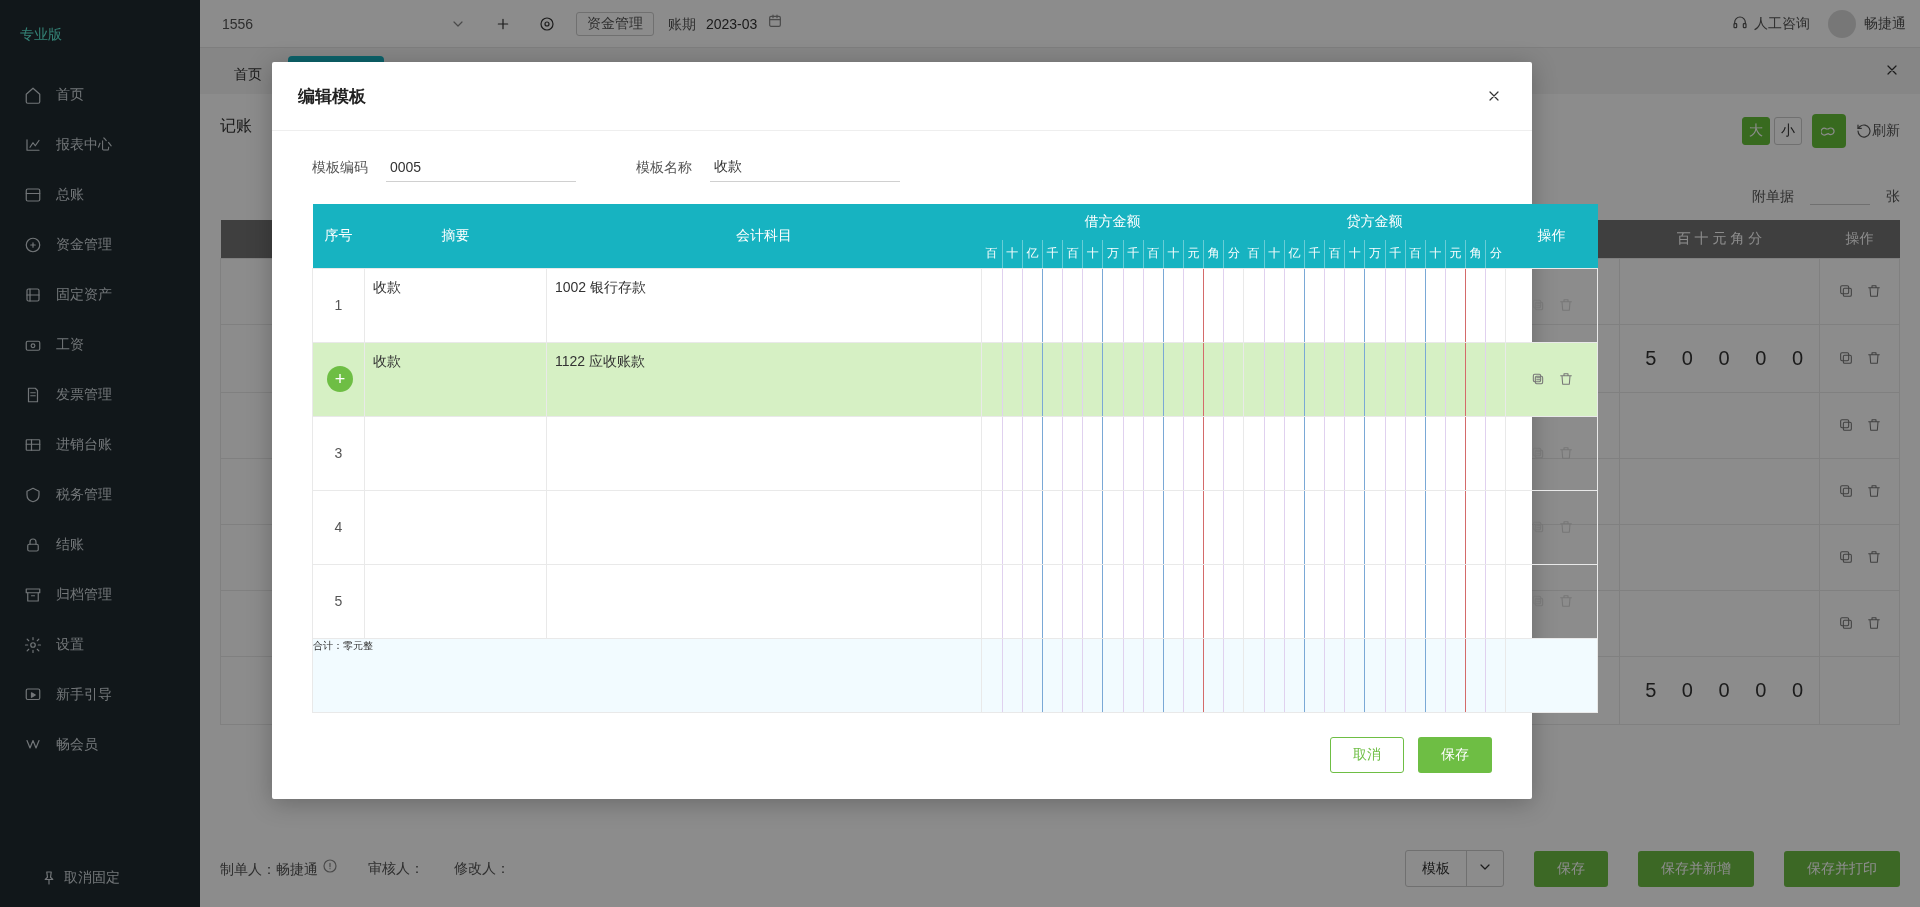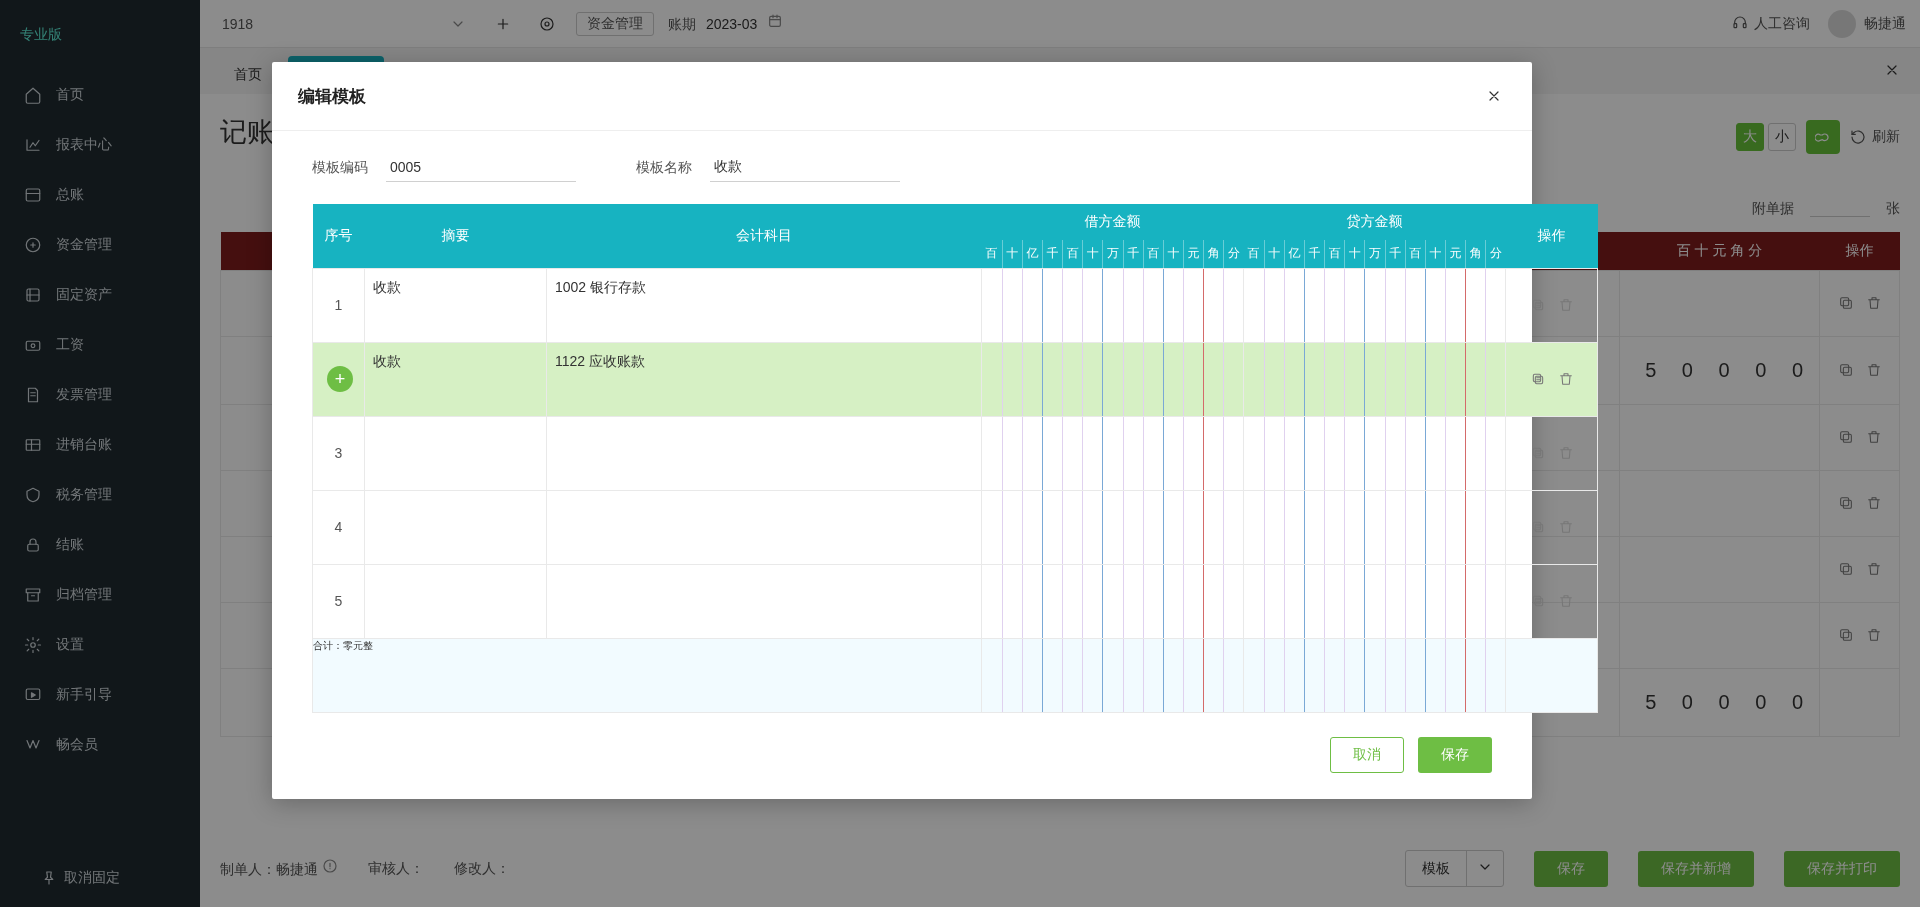--- a/index.html
+++ b/index.html
@@ -24,29 +24,29 @@
 .topbar .spacer{flex:1;}
 .topbar .right{display:flex;align-items:center;gap:18px;color:#555;}
 .avatar{width:28px;height:28px;border-radius:50%;background:#d9d9d9;}
 
 .tabbar{position:absolute;left:200px;top:48px;right:0;height:46px;background:#f5f5f5;display:flex;align-items:flex-end;padding:0 14px;gap:6px;z-index:5;}
 .tab{padding:10px 20px;background:transparent;color:#333;border-radius:4px 4px 0 0;cursor:pointer;}
 .tab.active{background:#17b3c1;color:#fff;}
 .tab-close{position:absolute;right:14px;top:8px;width:28px;height:28px;display:flex;align-items:center;justify-content:center;cursor:pointer;}
 
 .page{position:absolute;left:200px;top:94px;right:0;bottom:0;background:#fff;padding:20px;z-index:5;}
-.page-title{font-size:27px;color:#333;margin-bottom:10px;}
+.page-title{font-size:16px;color:#333;margin-bottom:10px;}
 .page-tools{display:flex;align-items:center;gap:10px;justify-content:flex-end;}
 .sz .b{width:28px;height:28px;border:1px solid #ccc;display:inline-flex;align-items:center;justify-content:center;border-radius:3px;}
 .sz .b.on{background:#67c23a;color:#fff;border-color:#67c23a;}
 .wx{width:34px;height:34px;border-radius:4px;background:#67c23a;display:flex;align-items:center;justify-content:center;}
 .wx svg{stroke:#fff;}
-.refresh{display:flex;align-items:center;gap:6px;color:#555;}
+.refresh{display:flex;align-items:center;gap:0;color:#555;}
 .bg-table{margin-top:14px;width:100%;border-collapse:collapse;}
-.bg-table th{background:#7f1d1d;color:#fff;text-align:center;padding:10px 6px;font-weight:400;}
+.bg-table th{background:#737373;color:#fff;text-align:center;padding:10px 6px;font-weight:400;}
 .bg-table td{border:1px solid #e9e9e9;padding:22px 6px;text-align:right;color:#333;}
 .bg-footer{position:absolute;bottom:20px;left:20px;right:20px;display:flex;align-items:center;gap:30px;}
 .bg-footer .lbl{color:#555;}
 .bg-footer .spacer{flex:1;}
 .btn{padding:8px 22px;border-radius:3px;cursor:pointer;border:1px solid transparent;}
 .btn-green{background:#6ebe44;color:#fff;}
 .btn-outline{border:1px solid #ccc;color:#555;background:#fff;}
 .btn-outline.g{border-color:#6ebe44;color:#6ebe44;}
 .templ{display:flex;align-items:center;border:1px solid #ccc;border-radius:3px;}
 .templ .t{padding:2px 16px;}
@@ -229,21 +229,21 @@
     <svg viewBox="0 0 24 24">
         <path d="M9 4h6l-1 7 3 3H7l3-3z"></path>
         <path d="M12 14v6"></path>
       </svg>
     <span>取消固定</span>
   </div>
 </div>
 
 <div class="topbar">
   <div class="sel">
-    <span>1918</span>
+    <span>1556</span>
     <svg viewBox="0 0 24 24">
         <path d="M6 9l6 6 6-6"></path>
       </svg>
   </div>
   <div class="btn-ic">
       <svg viewBox="0 0 24 24">
         <path d="M12 5v14M5 12h14"></path>
       </svg>
     </div>
   <div class="btn-ic">

